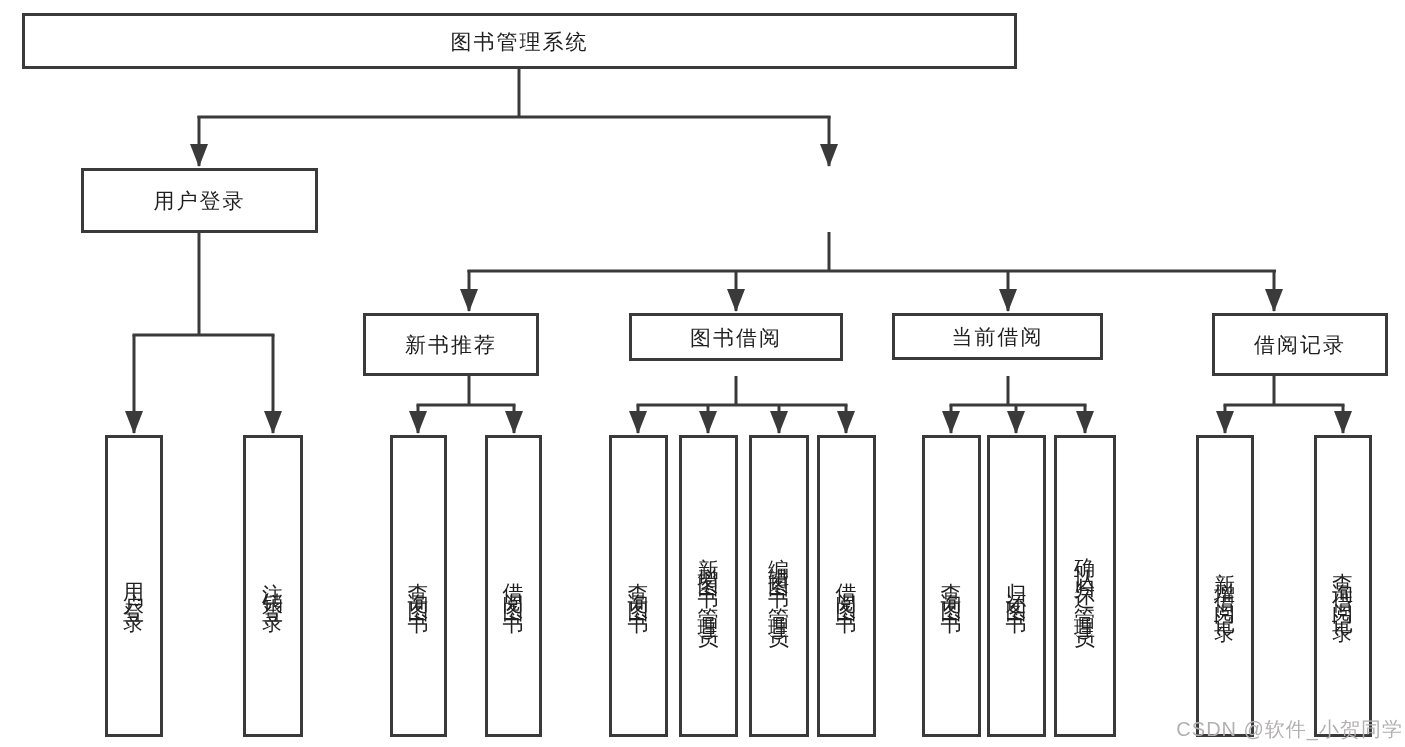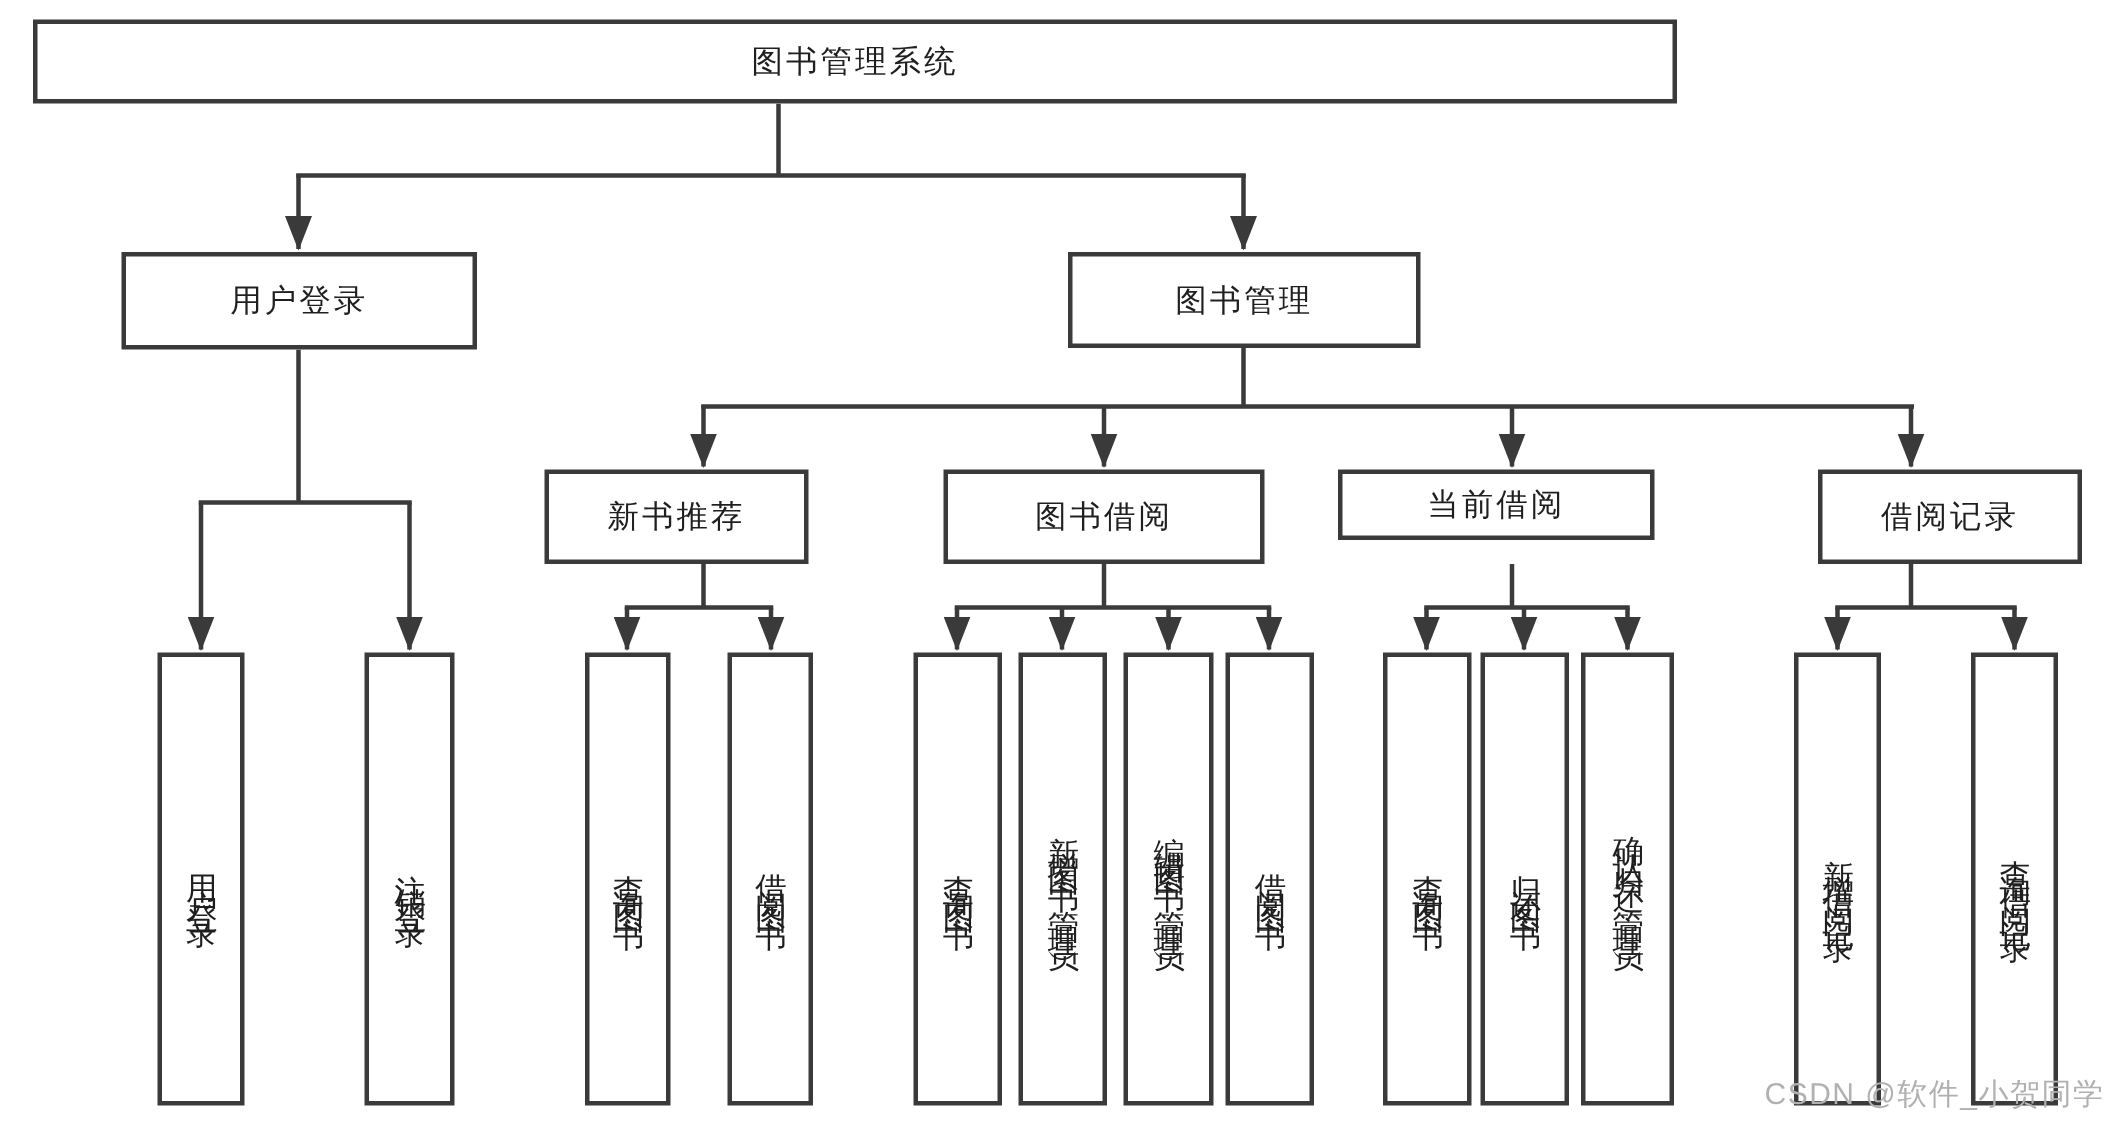--- a/index.html
+++ b/index.html
@@ -112,35 +112,32 @@
     </g>
 
     <g stroke="#3a3a3a" stroke-width="3" fill="none">
       <path d="M1274,376 L1274,405"></path>
       <path d="M1223.5,405 L1344.5,405"></path>
       <path d="M1225,405 L1225,433" marker-end="url(#arrow)"></path>
       <path d="M1343,405 L1343,433" marker-end="url(#arrow)"></path>
     </g>
   </svg>
 
-  <div class="box h" style="left:22px;top:13px;width:1096px;height:56px">
+  <div class="box h" style="left:22px;top:13px;width:995px;height:56px">
     <span>图书管理系统</span>
   </div>
 
   <div class="box h" style="left:81px;top:168px;width:237px;height:65px">
     <span>用户登录</span>
   </div>
-  <div class="box h" style="left:712px;top:168px;width:235px;height:64px">
-    <span>图书管理</span>
-  </div>
 
   <div class="box h" style="left:363px;top:313px;width:176px;height:63px">
     <span>新书推荐</span>
   </div>
-  <div class="box h" style="left:629px;top:313px;width:214px;height:63px">
+  <div class="box h" style="left:629px;top:313px;width:214px;height:48px">
     <span>图书借阅</span>
   </div>
   <div class="box h" style="left:892px;top:313px;width:211px;height:47px">
     <span>当前借阅</span>
   </div>
   <div class="box h" style="left:1212px;top:313px;width:176px;height:63px">
     <span>借阅记录</span>
   </div>
 
   <div class="box v" style="left:105px;top:435px;width:58px;height:302px">

